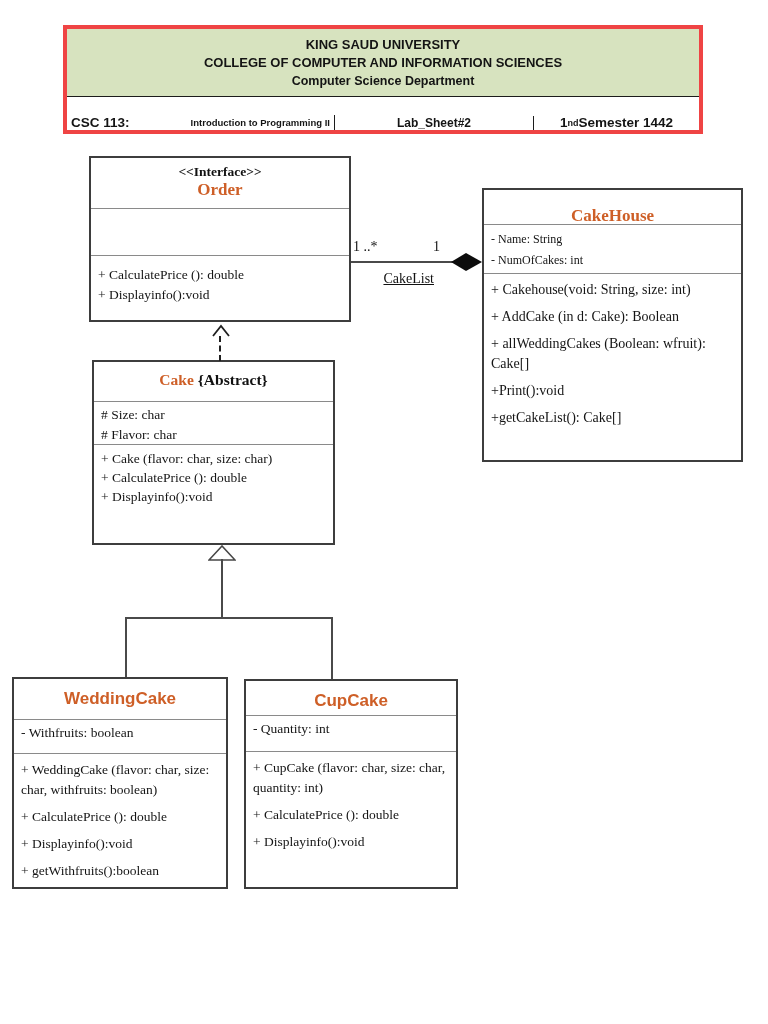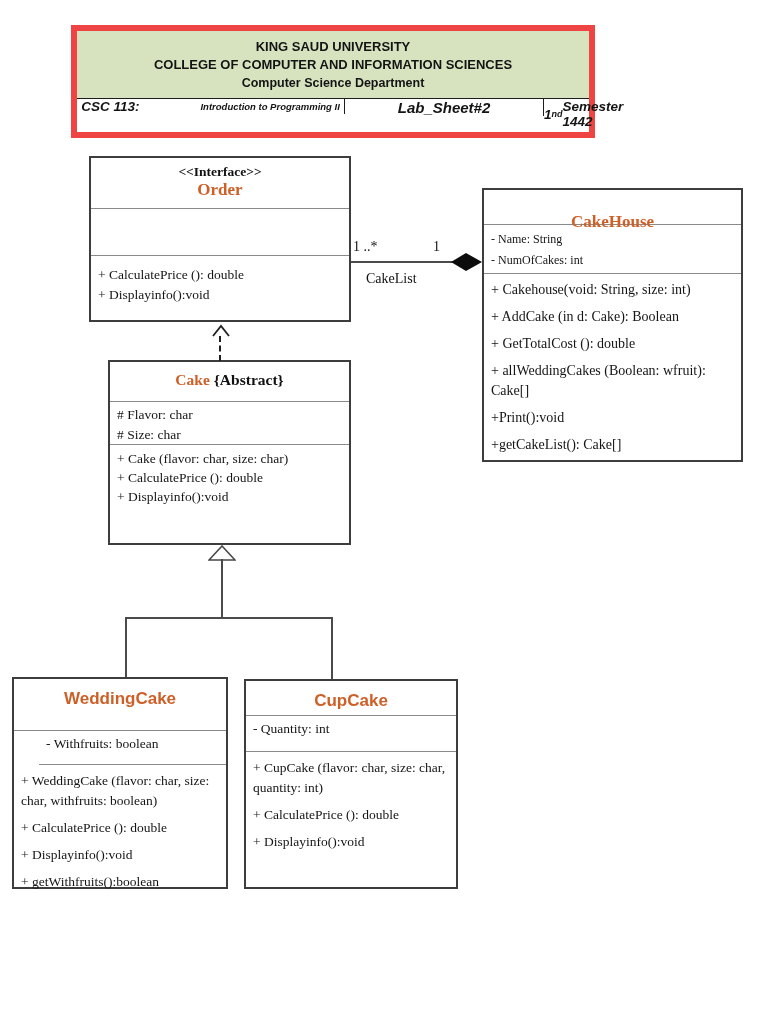--- a/index.html
+++ b/index.html
@@ -2,31 +2,31 @@
 <html style="--accent: #ce5f27; --banner: #d7e3bf;"><head>
 <meta charset="utf-8">
 <style>
   :root { --accent:#ce5f27; --banner:#d7e3bf; --ink:#141414; --line:#3d3d3d; --sep:#8a8a8a; }
   * { box-sizing: border-box; }
   html,body { margin:0; padding:0; }
   body { background:#ffffff; font-family:"Liberation Serif", serif; color:var(--ink); }
   #page { position:relative; width:768px; height:1024px; background:#fff; overflow:hidden; }
 
   
-  #hdr { position:absolute; left:71px; top:25px; width:524px; border:6px solid #ef4444; font-family:"Liberation Sans", sans-serif; }
+  #hdr { position:absolute; left:63px; top:25px; width:640px; border:4px solid #ef4444; font-family:"Liberation Sans", sans-serif; }
   #hdr .banner { background:var(--banner); border-bottom:1px solid #1c1c1c; text-align:center; padding:7px 4px 6px 4px; }
   #hdr .banner div { font-weight:bold; line-height:18px; }
   .bt1 { font-size:13px; }
   .bt2 { font-size:13px; }
   .bt3 { font-size:12.5px; }
-  #hdr .row2 { display:flex; height:33px; align-items:flex-start;font-style:italic; }
+  #hdr .row2 { display:flex; height:33px; align-items:flex-end; }
   #hdr .cell { display:flex; align-items:center; justify-content:center; font-weight:bold; }
   #hdr .c1 { flex:0 0 268px; border-right:1px solid #1c1c1c; font-size:13.5px; }
   #hdr .c1 .small { font-size:9.5px; margin-left:17px;padding-left:44px; }
-  #hdr .c2 { flex:0 0 199px; border-right:1px solid #1c1c1c; font-size:15px; }
+  #hdr .c2 { flex:0 0 199px; border-right:1px solid #1c1c1c; font-size:12px; }
   #hdr .c3 { flex:1 1 auto; font-size:13.5px; }
   #hdr sup { font-size:9px; line-height:0; }
 
   
   .cls { position:absolute; background:#fff; border:2px solid var(--line); }
   .cls-head { text-align:center; border-bottom:1px solid var(--sep); }
   .cls-attrs { border-bottom:1px solid var(--sep); padding:3px 7px 0 7px; }
   .cls-attrs .line, .cls-methods .line { font-size:13.5px; line-height:20px; }
   .cls-methods { padding:6px 7px 0 7px; }
   .cls-methods .gap { margin-bottom:7px; }
@@ -35,56 +35,56 @@
   .sansname { font-family:"Liberation Sans", sans-serif; }
 
   
   #cls-order { left:89px; top:156px; width:262px; height:166px; }
   #cls-order .cls-head { height:51px; padding-top:6px; }
   #cls-order .cls-attrs { height:47px; }
   #cls-order .cls-methods { padding-top:9px; }
 
   
   #cls-cakehouse { left:482px; top:188px; width:261px; height:274px; }
-  #cls-cakehouse .cls-head { height:35px; padding-top:22px; }
+  #cls-cakehouse .cls-head { height:35px; padding-top:16px; }
   #cls-cakehouse .cls-attrs { height:49px; padding-top:4px; }
   #cls-cakehouse .cls-attrs .line { font-size:12px; line-height:21px; }
   #cls-cakehouse .cls-methods .line { font-size:14px; }
 
   
-  #cls-cake { left:108px; top:360px; width:243px; height:185px; }
+  #cls-cake { left:92px; top:360px; width:243px; height:185px; }
   #cls-cake .cls-head { height:40px; padding-top:9px; }
   #cls-cake .cls-head .cname { font-size:15.5px; }
   #cls-cake .cls-head .mod { font-weight:bold; font-size:15.5px; color:#111; }
   #cls-cake .cls-attrs { height:43px; }
   #cls-cake .cls-methods { padding-top:4px; }
   #cls-cake .cls-methods .line { line-height:19px; }
 
   
   #cls-weddingcake { left:12px; top:677px; width:216px; height:212px; }
-  #cls-weddingcake .cls-head { height:52px; padding-top:10px; }
-  #cls-weddingcake .cls-attrs { height:34px;margin-left:25px; }
+  #cls-weddingcake .cls-head { height:41px; padding-top:10px; }
+  #cls-weddingcake .cls-attrs { height:34px; }
   
   #cls-cupcake { left:244px; top:679px; width:214px; height:210px; }
   #cls-cupcake .cls-head { height:35px; padding-top:10px; }
   #cls-cupcake .cls-attrs { height:36px; }
 
   
   .hline, .vline { position:absolute; background:#4a4a4a; }
   #comp-line { left:351px; top:261px; width:104px; height:2px; }
   #real-dash { left:219px; top:336px; width:0; height:25px; border-left:2px dashed #1f1f1f; background:none; position:absolute; }
   #gen-stem  { left:221px; top:559px; width:2px; height:59px; }
   #gen-h     { left:125px; top:617px; width:208px; height:2px; }
   #gen-vl    { left:125px; top:618px; width:2px; height:59px; }
   #gen-vr    { left:331px; top:618px; width:2px; height:61px; }
   .conn-svg { position:absolute; }
   .rel-label { position:absolute; font-size:14px; color:#111; }
   #lbl-mult-src { left:353px; top:239px; }
   #lbl-mult-tgt { left:433px; top:239px; }
-  #lbl-cakelist { left:366px; top:271px; width:86px; text-align:left; }
+  #lbl-cakelist { left:348px; top:271px; width:86px; text-align:right;text-decoration:underline; }
 </style>
 </head>
 <body>
 
 <div id="page">
 
   <div id="hdr">
     <div class="banner">
       <div class="bt1">KING SAUD UNIVERSITY</div>
       <div class="bt2">COLLEGE OF COMPUTER AND INFORMATION SCIENCES</div>
@@ -122,35 +122,34 @@
     <div class="cls-head">
       <div class="cname">CakeHouse</div>
     </div>
     <div class="cls-attrs">
       <div class="line">- Name: String</div>
       <div class="line">- NumOfCakes: int</div>
     </div>
     <div class="cls-methods">
       <div class="line gap">+ Cakehouse(void: String, size: int)</div>
       <div class="line gap">+ AddCake (in d: Cake): Boolean</div>
-      <div class="line gap">+ GetTotalCost (): double</div>
       <div class="line gap">+ allWeddingCakes (Boolean: wfruit): Cake[]</div>
       <div class="line gap">+Print():void</div>
       <div class="line">+getCakeList(): Cake[]</div>
     </div>
   </div>
 
   <div class="cls" id="cls-cake">
     <div class="cls-head">
       <span class="cname">Cake</span>
       <span class="mod">{Abstract}</span>
     </div>
     <div class="cls-attrs">
+      <div class="line"># Size: char</div>
       <div class="line"># Flavor: char</div>
-      <div class="line"># Size: char</div>
     </div>
     <div class="cls-methods">
       <div class="line">+ Cake (flavor: char, size: char)</div>
       <div class="line">+ CalculatePrice (): double</div>
       <div class="line">+ Displayinfo():void</div>
     </div>
   </div>
 
   <div class="cls" id="cls-weddingcake">
     <div class="cls-head">

